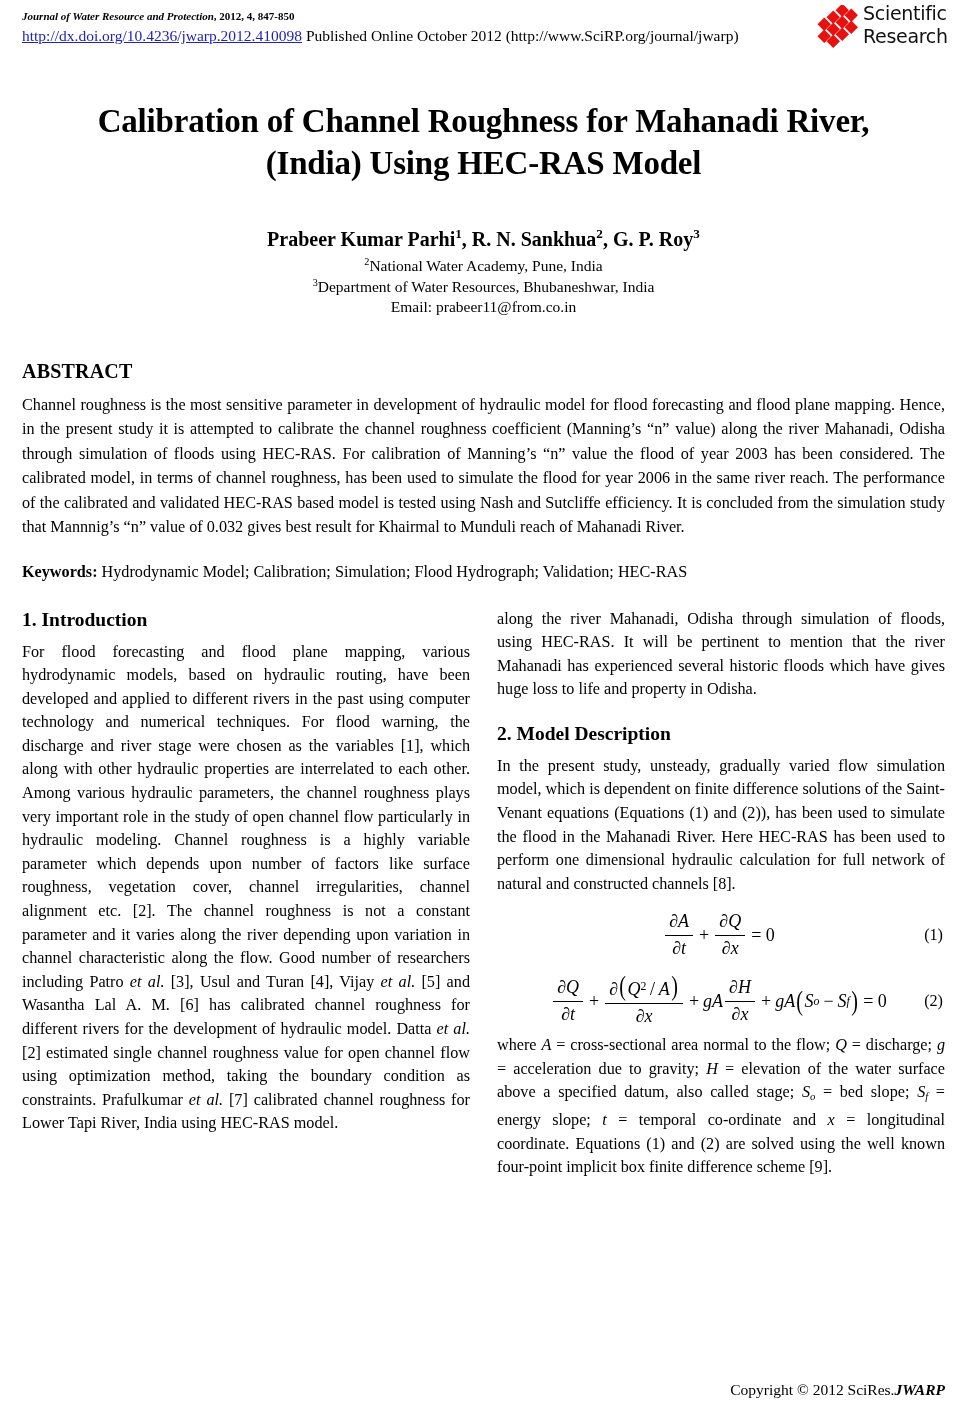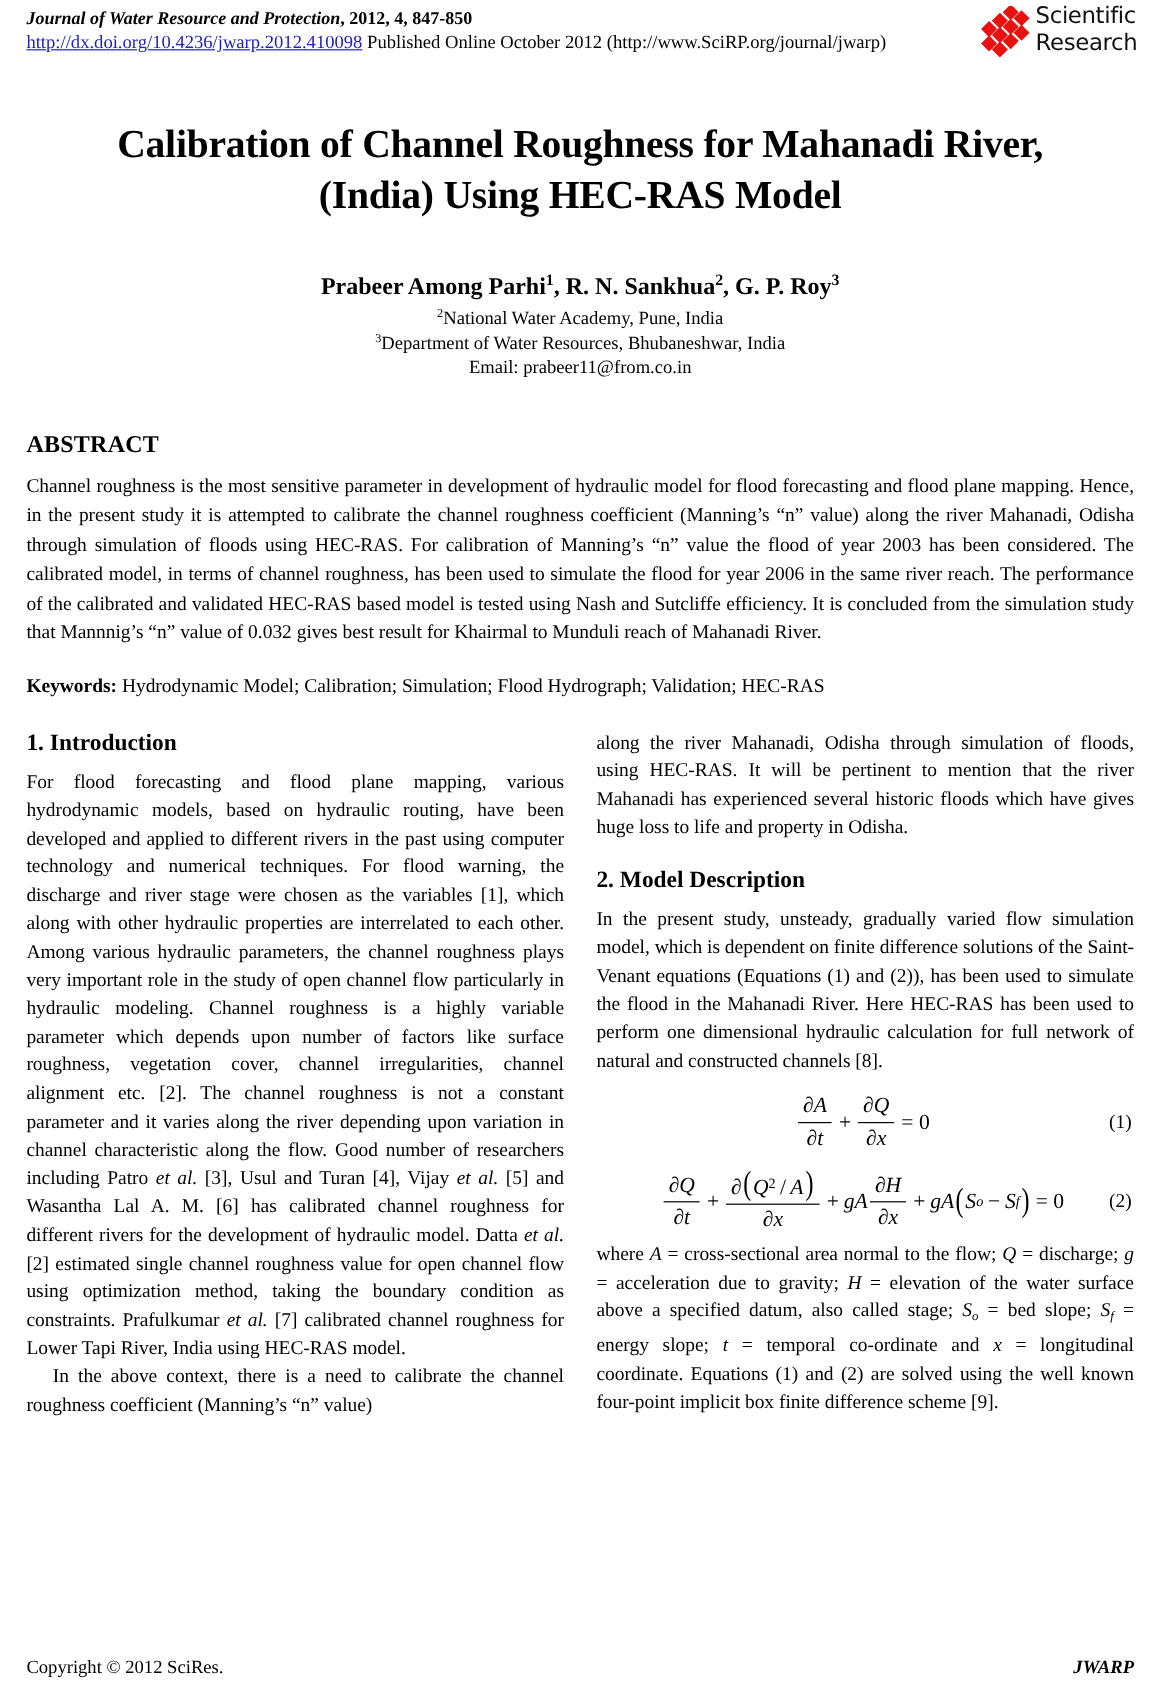--- a/index.html
+++ b/index.html
@@ -20,21 +20,21 @@
     padding: 0 22px;
   }
 
   
   .masthead {
     position: relative;
     padding-top: 7px;
     height: 56px;
   }
   .mast-line1 {
-    font-size: 15px;
+    font-size: 11px;
     line-height: 19px;
     white-space: nowrap;
   }
   .mast-line1 .jtitle {
     font-style: italic;
     font-weight: bold;
   }
   .mast-line1 .jcite { font-weight: bold; }
   .mast-line2 {
     font-size: 15.5px;
@@ -203,21 +203,21 @@
   }
   .sub { font-size: 0.66em; vertical-align: -0.28em; font-style: italic; }
   .sup2 { font-size: 0.66em; vertical-align: 0.45em; font-style: normal; }
 
   
   .footer {
     position: absolute;
     left: 22px; right: 22px;
     bottom: 18px;
     display: flex;
-    justify-content: space-between;
+    justify-content: flex-end;
     align-items: baseline;
     font-size: 15.5px;
   }
   .footer .jw {
     font-weight: bold;
     font-style: italic;
   }
 </style>
 </head>
 <body>
@@ -250,21 +250,21 @@
       <div class="logo-text">
         <div>Scientific</div>
         <div>Research</div>
       </div>
     </div>
   </div>
 
   <h1 class="title">Calibration of Channel Roughness for Mahanadi River, (India) Using HEC-RAS Model</h1>
 
   <div class="authors">
-    <span>Prabeer Among Parhi</span><sup>1</sup>, <span>R. N. Sankhua</span><sup>2</sup>, <span>G. P. Roy</span><sup>3</sup>
+    <span>Prabeer Kumar Parhi</span><sup>1</sup>, <span>R. N. Sankhua</span><sup>2</sup>, <span>G. P. Roy</span><sup>3</sup>
   </div>
 
   <div class="affils">
     <div><sup>2</sup><span>National Water Academy, Pune, India</span></div>
     <div><sup>3</sup><span>Department of Water Resources, Bhubaneshwar, India</span></div>
   </div>
   <div class="email">Email: prabeer11@from.co.in</div>
 
 
   <div class="sec-abstract">
@@ -274,21 +274,20 @@
       <b>Keywords:</b>
       <span>Hydrodynamic Model; Calibration; Simulation; Flood Hydrograph; Validation; HEC-RAS</span>
     </div>
   </div>
 
   <div class="columns">
 
     <div class="col">
       <h2>1. Introduction</h2>
       <p><span>For flood forecasting and flood plane mapping, various hydrodynamic models, based on hydraulic routing, have been developed and applied to different rivers in the past using computer technology and numerical techniques. For flood warning, the discharge and river stage were chosen as the variables [1], which along with other hydraulic properties are interrelated to each other. Among various hydraulic parameters, the channel roughness plays very important role in the study of open channel flow particularly in hydraulic modeling. Channel roughness is a highly variable parameter which depends upon number of factors like surface roughness, vegetation cover, channel irregularities, channel alignment etc. [2]. The channel roughness is not a constant parameter and it varies along the river depending upon variation in channel characteristic along the flow. Good number of researchers including Patro </span><i>et al.</i><span> [3], Usul and Turan [4], Vijay </span><i>et al.</i><span> [5] and Wasantha Lal A. M. [6] has calibrated channel roughness for different rivers for the development of hydraulic model. Datta </span><i>et al.</i><span> [2] estimated single channel roughness value for open channel flow using optimization method, taking the boundary condition as constraints. Prafulkumar </span><i>et al.</i><span> [7] calibrated channel roughness for Lower Tapi River, India using HEC-RAS model.</span></p>
-      <p class="indent"><span>In the above context, there is a need to calibrate the channel roughness coefficient (Manning’s “n” value)</span></p>
     </div>
 
     <div class="col">
       <p><span>along the river Mahanadi, Odisha through simulation of floods, using HEC-RAS. It will be pertinent to mention that the river Mahanadi has experienced several historic floods which have gives huge loss to life and property in Odisha.</span></p>
 
       <h2 class="spaced">2. Model Description</h2>
       <p>In the present study, unsteady, gradually varied flow simulation model, which is dependent on finite difference solutions of the Saint-Venant equations (Equations (1) and (2)), has been used to simulate the flood in the Mahanadi River. Here HEC-RAS has been used to perform one dimensional hydraulic calculation for full network of natural and constructed channels [8].</p>
 
       <div class="eq-row">
         <div class="eq-body">

